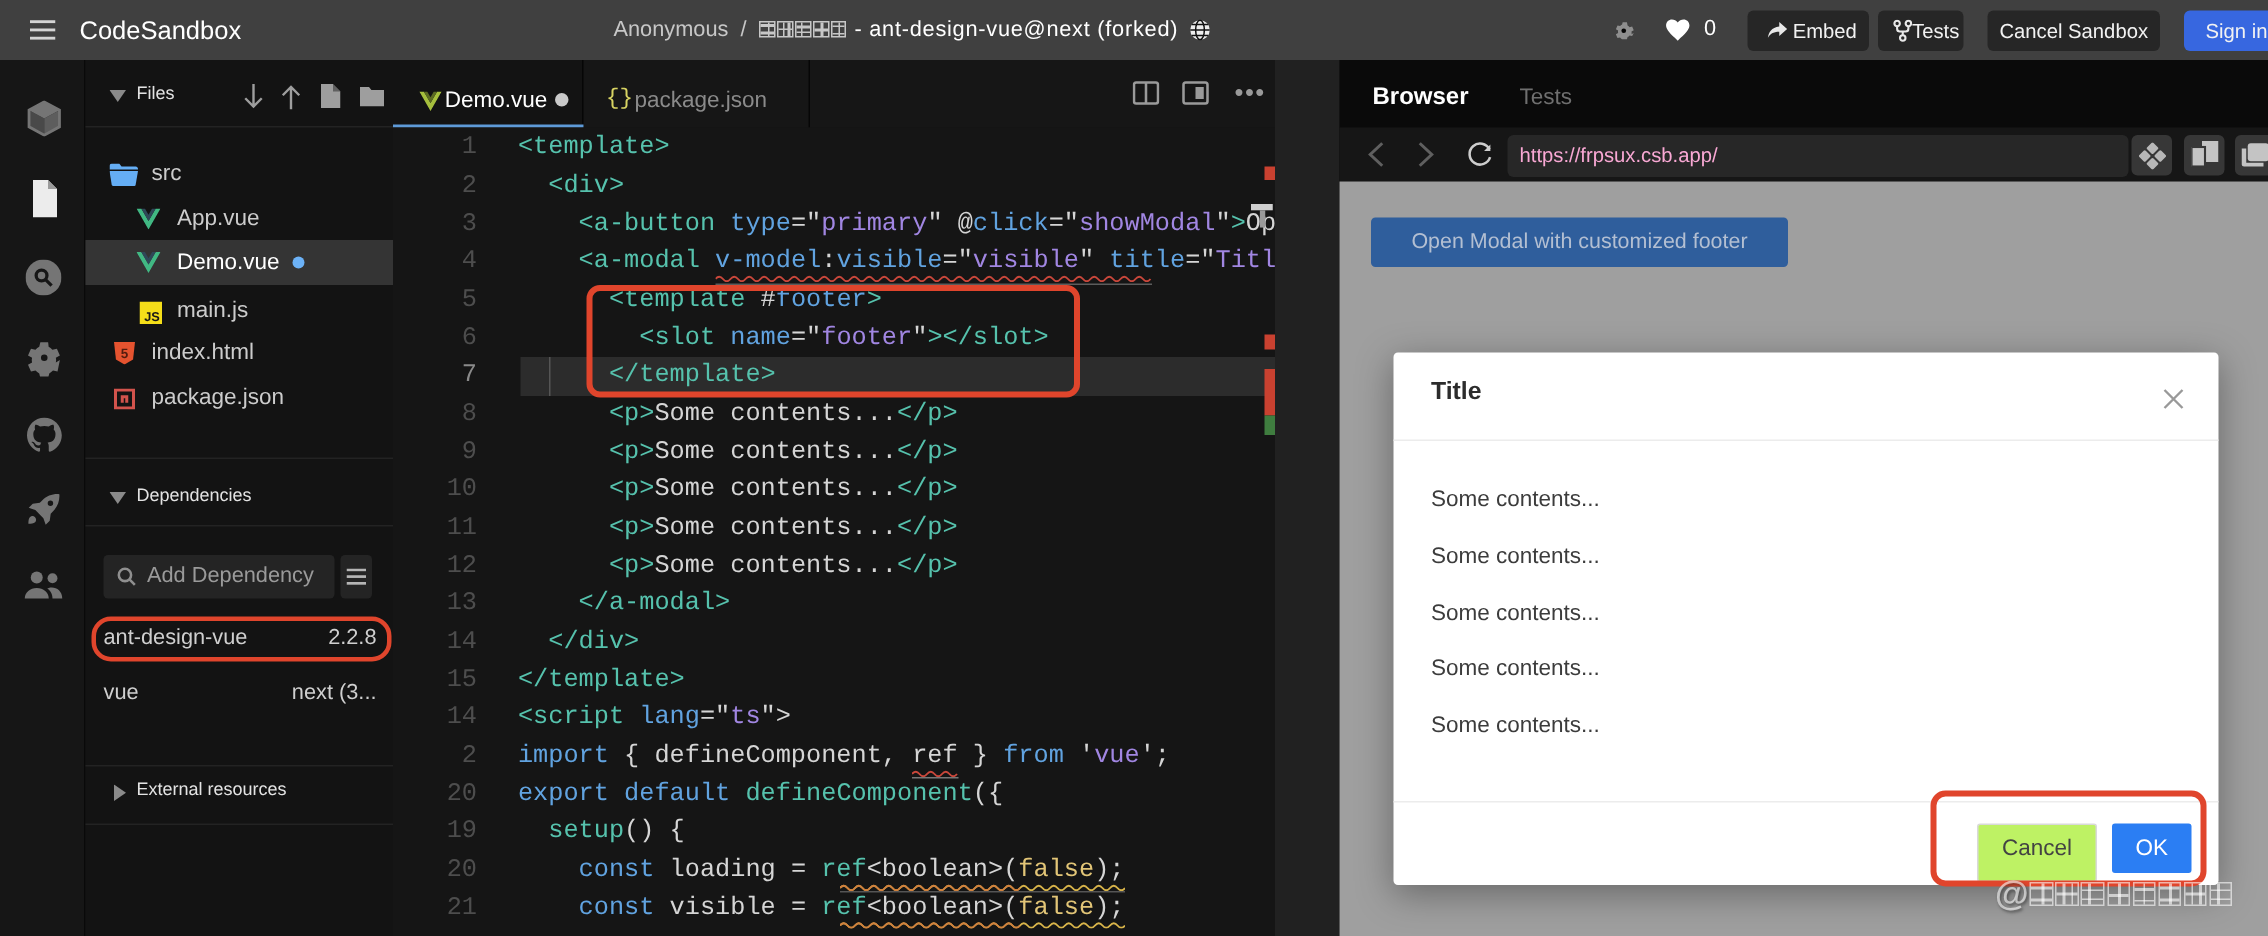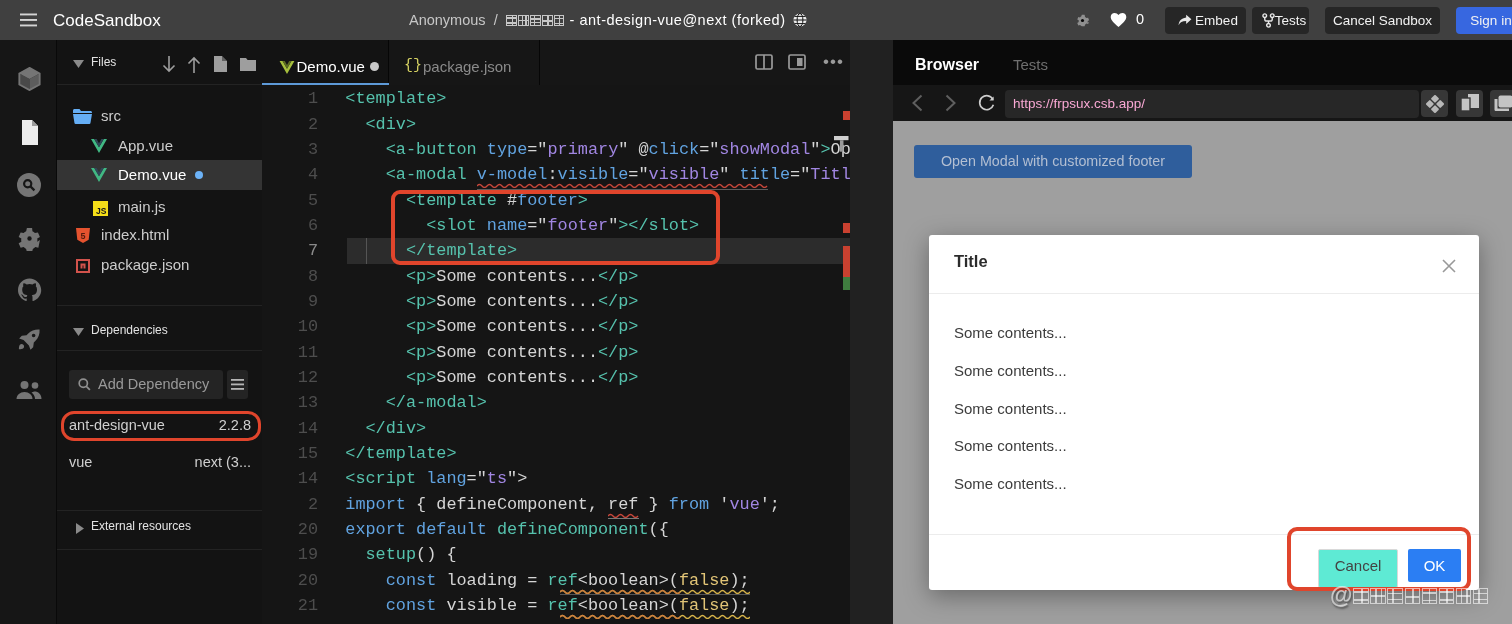--- a/index.html
+++ b/index.html
@@ -391,20 +391,20 @@
     <svg class="abs" style="left:513px;top:24px" width="14" height="14" viewBox="0 0 14 14">
         <path d="M1 1l12 12M13 1L1 13" stroke="#999" stroke-width="1.6"></path>
       </svg>
     <div class="abs" style="left:0;top:58px;width:550px;height:1px;background:#ececec;"></div>
     <div class="abs" style="left:25px;top:88.7px;font-size:15px;color:#3c3c3c;">Some contents...</div>
     <div class="abs" style="left:25px;top:126.6px;font-size:15px;color:#3c3c3c;">Some contents...</div>
     <div class="abs" style="left:25px;top:164.5px;font-size:15px;color:#3c3c3c;">Some contents...</div>
     <div class="abs" style="left:25px;top:202.4px;font-size:15px;color:#3c3c3c;">Some contents...</div>
     <div class="abs" style="left:25px;top:240.4px;font-size:15px;color:#3c3c3c;">Some contents...</div>
     <div class="abs" style="left:0;top:299px;width:550px;height:1px;background:#ececec;"></div>
-    <div class="abs" style="left:389px;top:314px;width:80px;height:39px;background:#5eead4;border:1px solid #d9d9d9;border-radius:2px;color:#434343;font-size:15px;line-height:31px;text-align:center;">Cancel</div>
+    <div class="abs" style="left:389px;top:314px;width:80px;height:39px;background:#bef264;border:1px solid #d9d9d9;border-radius:2px;color:#434343;font-size:15px;line-height:31px;text-align:center;">Cancel</div>
     <div class="abs" style="left:479px;top:314px;width:53px;height:33px;background:#2b7ef3;border-radius:2px;color:#ffffff;font-size:15px;line-height:33px;text-align:center;">OK</div>
   </div>
 
   <div class="abs" style="left:394px;top:406px;width:184px;height:64px;border:4px solid #e0452c;border-radius:10px;"></div>
 
   <div class="abs" style="left:437px;top:461px;color:rgba(255,255,255,0.6);text-shadow:1px 1.5px 2px rgba(40,40,40,0.6);font-size:23px;font-weight:bold;">@<span id="cjk-wm"><span class="fz" style="width:15.5px;height:16.5px;margin:0 0.8px;vertical-align:-1px;"><i class="h" style="top:20%;"></i><i class="h" style="top:75%;"></i><i class="v" style="left:50%;"></i></span><span class="fz" style="width:15.5px;height:16.5px;margin:0 0.8px;vertical-align:-1px;"><i class="h" style="top:45%;"></i><i class="v" style="left:28%;"></i><i class="v" style="left:70%;"></i></span><span class="fz" style="width:15.5px;height:16.5px;margin:0 0.8px;vertical-align:-1px;"><i class="h" style="top:30%;"></i><i class="h" style="top:70%;"></i><i class="v" style="left:30%;"></i></span><span class="fz" style="width:15.5px;height:16.5px;margin:0 0.8px;vertical-align:-1px;"><i class="v" style="left:50%;"></i><i class="h" style="top:55%;"></i></span><span class="fz" style="width:15.5px;height:16.5px;margin:0 0.8px;vertical-align:-1px;"><i class="h" style="top:25%;"></i><i class="v" style="left:45%;"></i><i class="h" style="top:78%;"></i></span><span class="fz" style="width:15.5px;height:16.5px;margin:0 0.8px;vertical-align:-1px;"><i class="h" style="top:20%;"></i><i class="h" style="top:75%;"></i><i class="v" style="left:50%;"></i></span><span class="fz" style="width:15.5px;height:16.5px;margin:0 0.8px;vertical-align:-1px;"><i class="h" style="top:45%;"></i><i class="v" style="left:28%;"></i><i class="v" style="left:70%;"></i></span><span class="fz" style="width:15.5px;height:16.5px;margin:0 0.8px;vertical-align:-1px;"><i class="h" style="top:30%;"></i><i class="h" style="top:70%;"></i><i class="v" style="left:30%;"></i></span></span></div>
 </div>
 
 </body></html>

